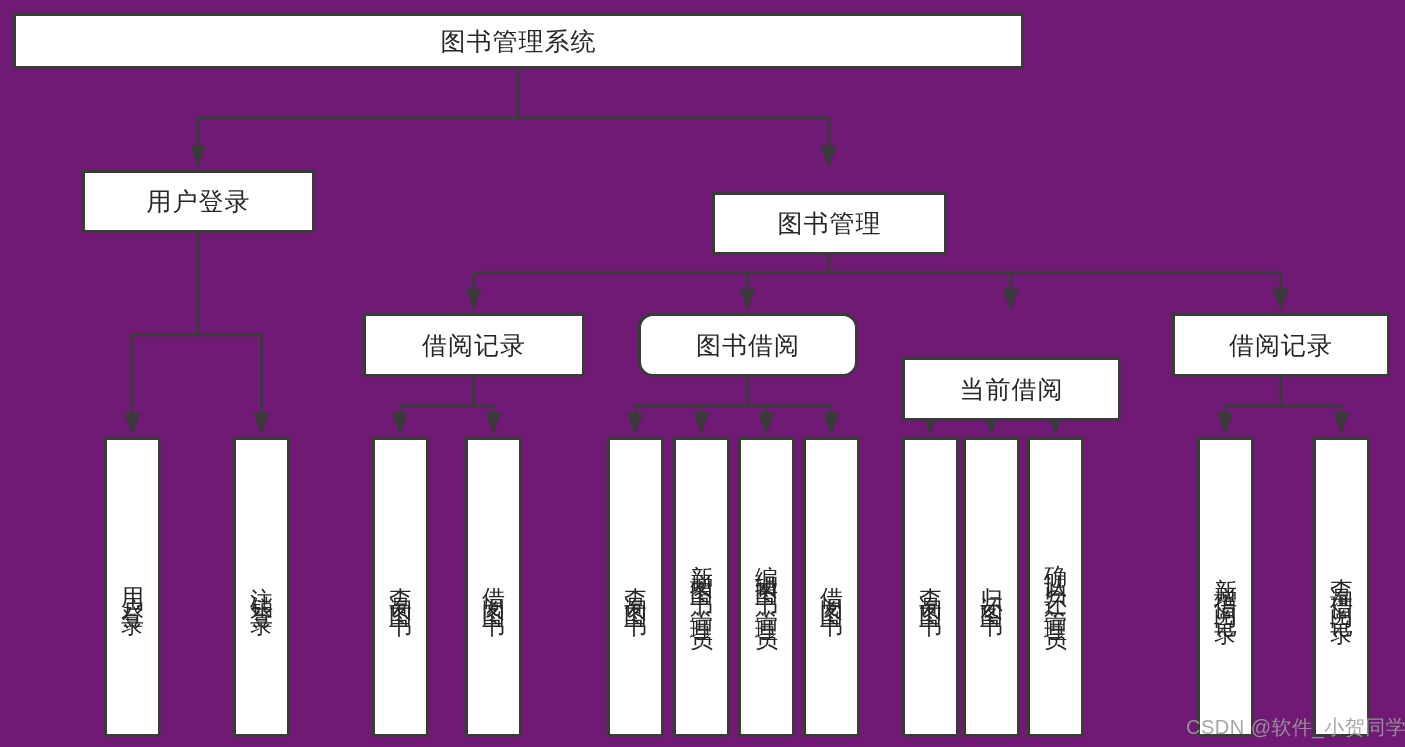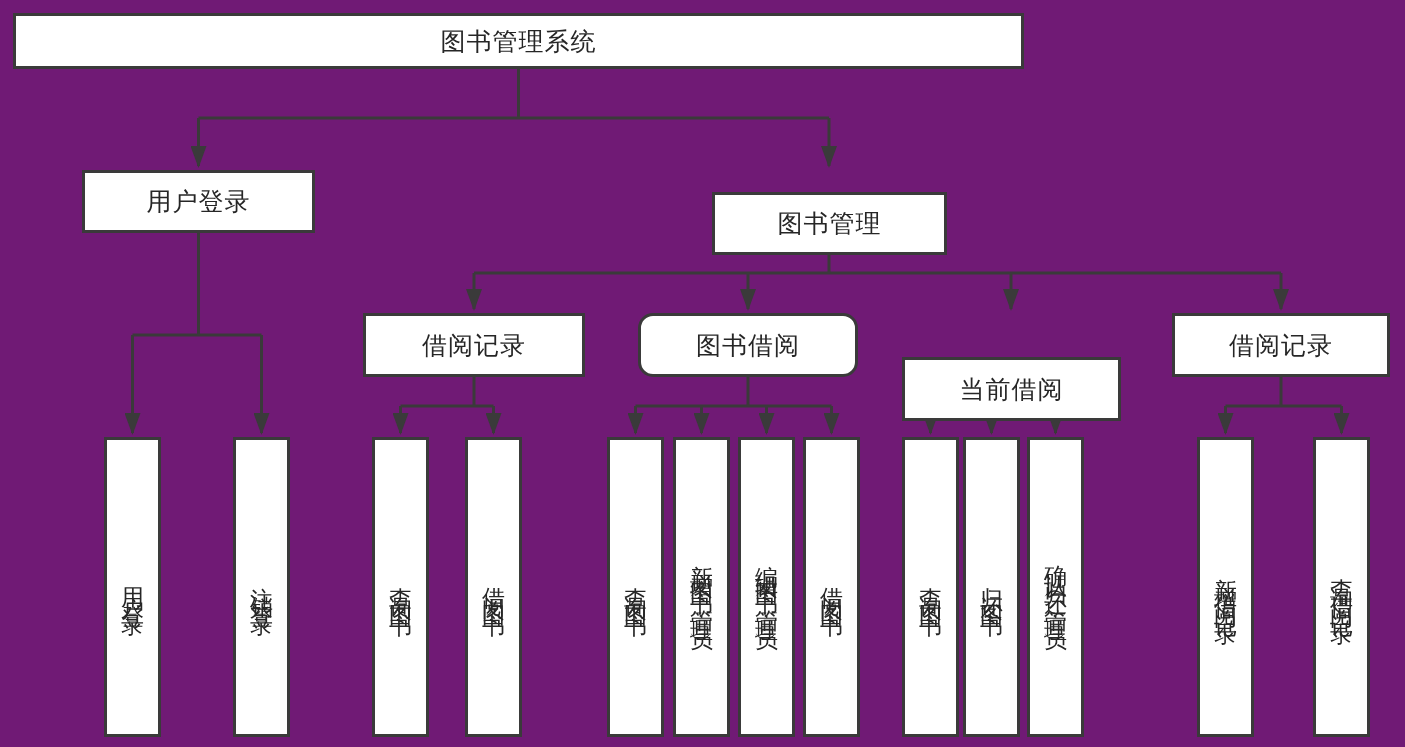--- a/index.html
+++ b/index.html
@@ -126,14 +126,15 @@
   <div class="node vbox" style="left:738px; top:437px; width:57px; height:300px;">编辑图书（管理员）</div>
   <div class="node vbox" style="left:803px; top:437px; width:57px; height:300px;">借阅图书</div>
 
   <div class="node vbox" style="left:902px; top:437px; width:57px; height:300px;">查询图书</div>
   <div class="node vbox" style="left:963px; top:437px; width:57px; height:300px;">归还图书</div>
   <div class="node vbox" style="left:1027px; top:437px; width:57px; height:300px;">确认归还（管理员）</div>
 
   <div class="node vbox" style="left:1197px; top:437px; width:57px; height:300px;">新增借阅记录</div>
   <div class="node vbox" style="left:1313px; top:437px; width:57px; height:300px;">查询借阅记录</div>
 
+  <div class="watermark">CSDN @软件_小贺同学</div>
 
 </div>
 
 </body></html>

